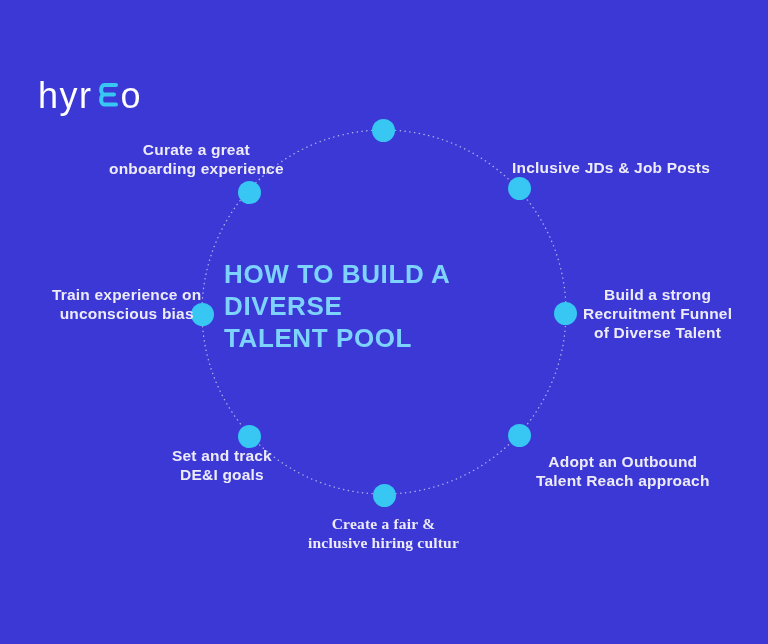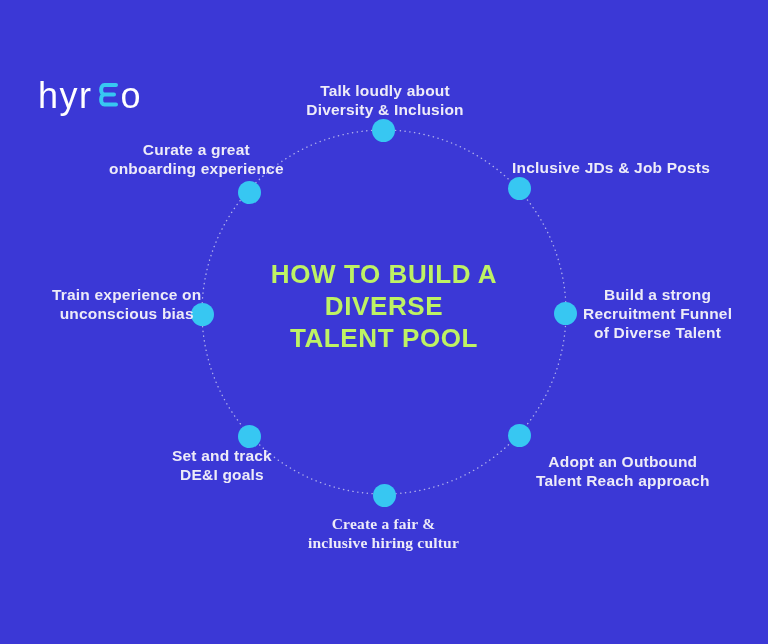--- a/index.html
+++ b/index.html
@@ -48,21 +48,21 @@
   .label.l3{left:583px;top:285px;}
   .label.l4{left:536px;top:452px;}
   .label.l5{left:308px;top:514px;font-family:Liberation Serif, serif;}
   .label.l6{left:172px;top:446px;}
   .label.l7{left:52px;top:285px;}
   .label.l8{left:109px;top:140px;}
 
   
   .title{
     position:absolute;left:384px;top:258px;transform:translateX(-50%);
-    width:320px;text-align:center;color:#bef264;
+    width:320px;text-align:left;color:#7dd3fc;
     font-size:26px;line-height:32px;font-weight:700;letter-spacing:0.6px;
     white-space:pre-line;
   }
 </style>
 </head>
 <body>
 
 <div class="canvas">
 
   <div class="logo">
@@ -85,22 +85,20 @@
 
   <span class="dot d1"></span>
   <span class="dot d2"></span>
   <span class="dot d3"></span>
   <span class="dot d4"></span>
   <span class="dot d5"></span>
   <span class="dot d6"></span>
   <span class="dot d7"></span>
   <span class="dot d8"></span>
 
-  <div class="label l1">Talk loudly about
-Diversity &amp; Inclusion</div>
   <div class="label l2">Inclusive JDs &amp; Job Posts</div>
   <div class="label l3">Build a strong
 Recruitment Funnel
 of Diverse Talent</div>
   <div class="label l4">Adopt an Outbound
 Talent Reach approach</div>
   <div class="label l5">Create a fair &amp;
 inclusive hiring cultur</div>
   <div class="label l6">Set and track
 DE&amp;I goals</div>

